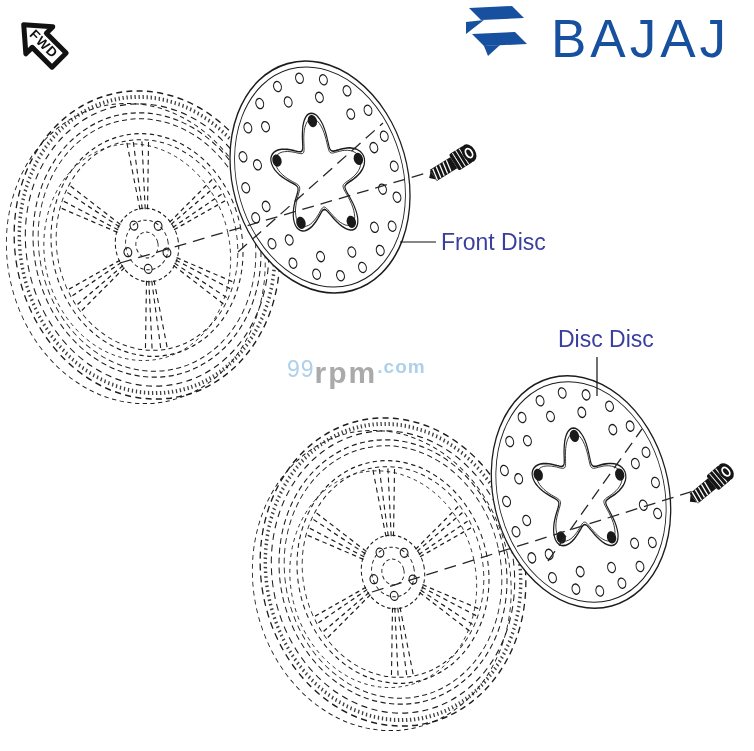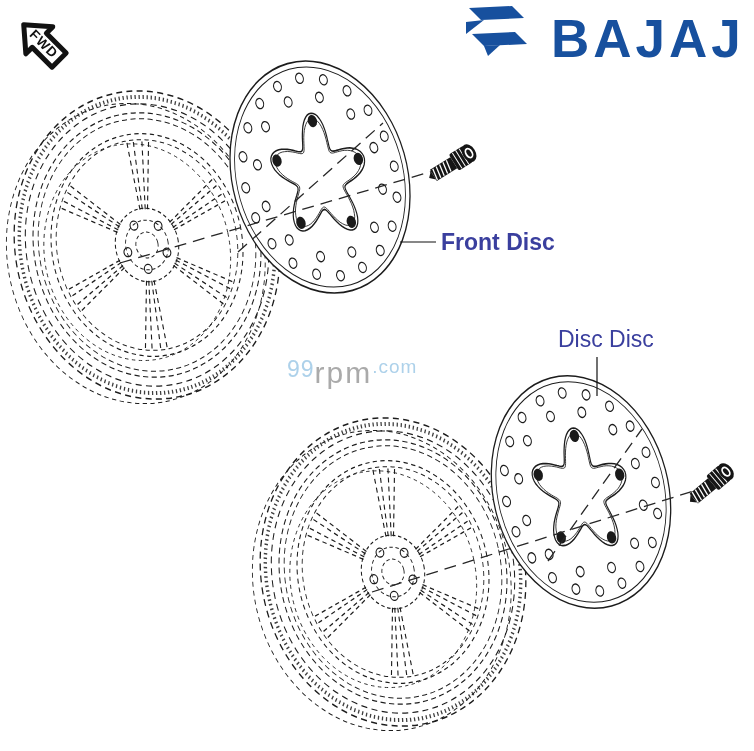--- a/index.html
+++ b/index.html
@@ -4,33 +4,33 @@
 <style>
   html,body{margin:0;padding:0;background:#fff;}
   .stage{
     position:relative;width:754px;height:751px;background:#ffffff;
     font-family:"Liberation Sans",sans-serif;overflow:hidden;
   }
   .stage svg{position:absolute;left:0;top:0;}
   .label{
     position:absolute;font-size:23px;color:#3a3f9e;white-space:nowrap;
   }
-  .label-front{left:441px;top:229px;font-weight:bold;}
+  .label-front{left:441px;top:229px;}
   .label-rear{left:558px;top:326px;}
   .brand-word{
-    position:absolute;left:551px;top:8px;font-size:53px;font-weight:bold;
+    position:absolute;left:551px;top:8px;font-size:53px;font-weight:normal;
     letter-spacing:4px;color:#17509e;white-space:nowrap;
   }
   .wm{
     position:absolute;left:287px;top:356px;display:flex;align-items:flex-start;
     white-space:nowrap;opacity:.95;
   }
   .wm-99{font-size:23px;color:#a9cfe9;letter-spacing:1px;}
-  .wm-rpm{font-size:30px;font-weight:normal;color:#a6a6a6;letter-spacing:2px;}
-  .wm-com{font-size:19px;font-weight:normal;color:#a9cfe9;letter-spacing:1px;}
+  .wm-rpm{font-size:30px;font-weight:bold;color:#a6a6a6;letter-spacing:2px;}
+  .wm-com{font-size:19px;font-weight:bold;color:#a9cfe9;letter-spacing:1px;}
 </style>
 </head>
 <body>
 
 <div class="stage">
 
   <svg width="754" height="751" viewBox="0 0 754 751">
     <defs>
 
       <g id="proto-wheel">

